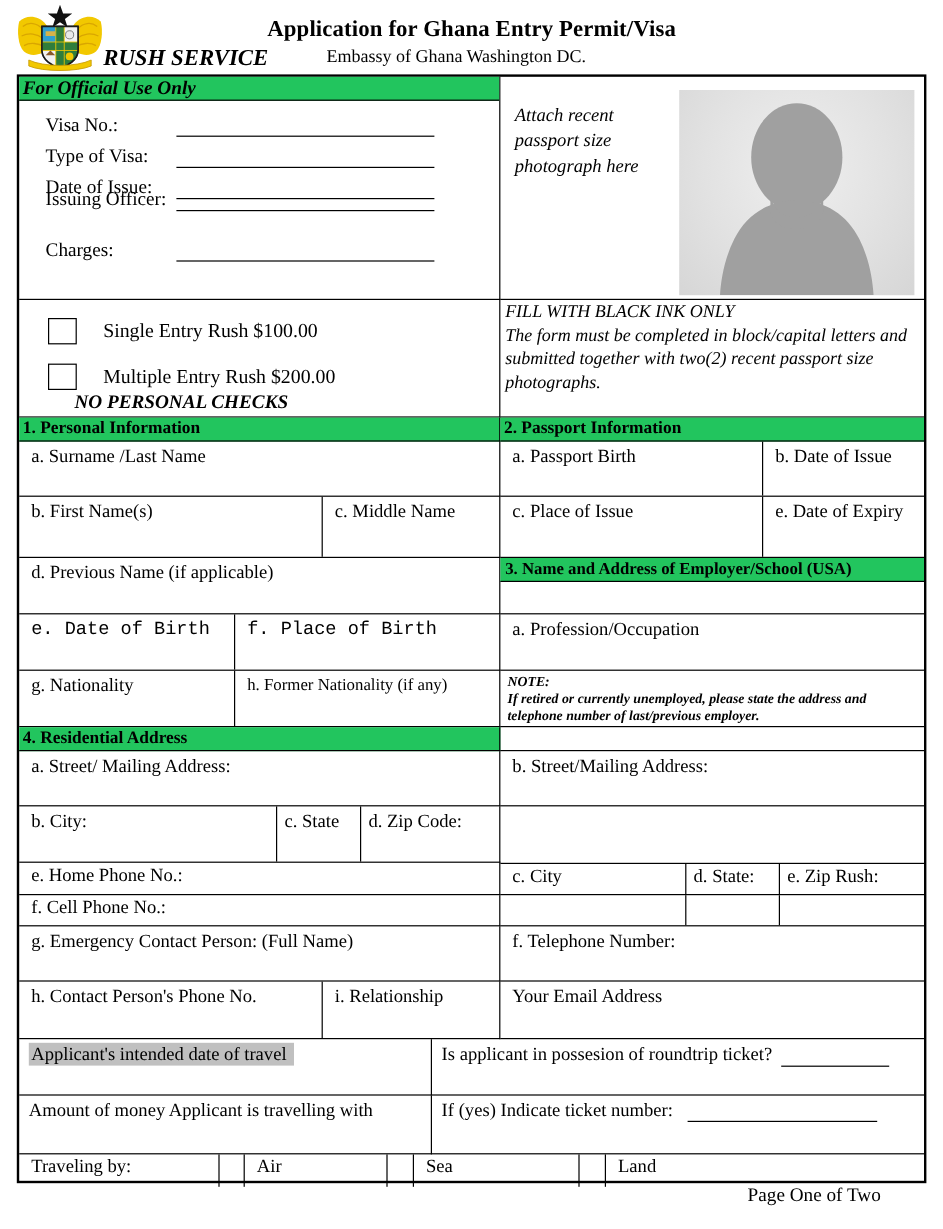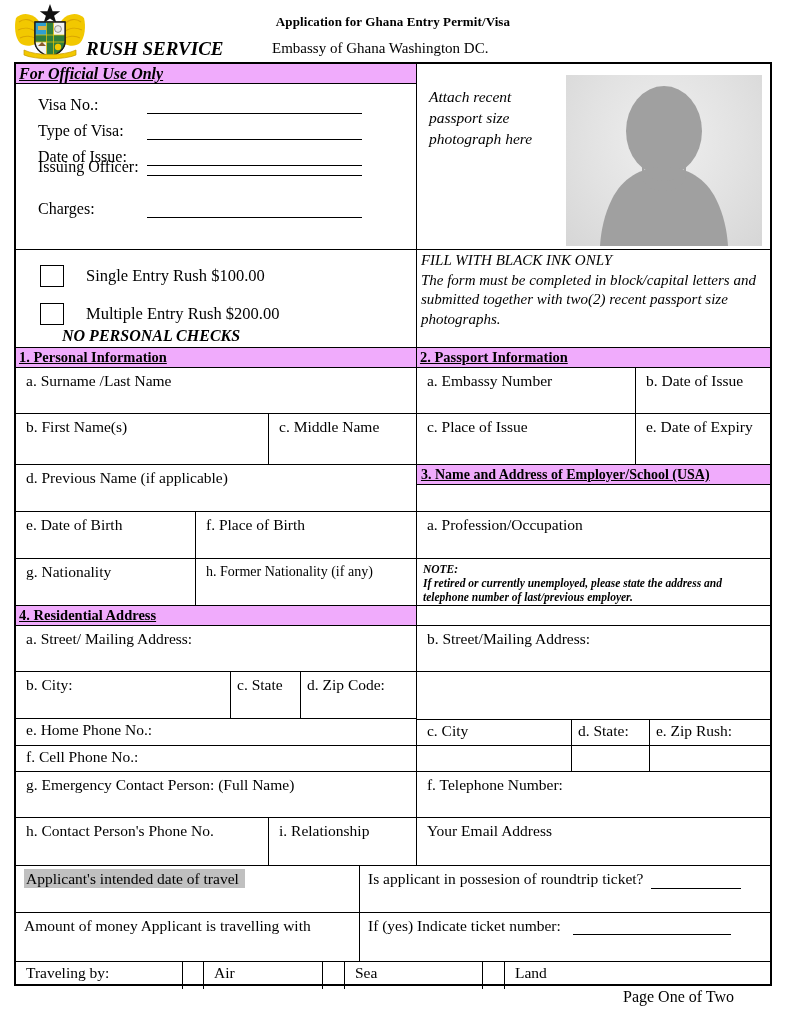--- a/index.html
+++ b/index.html
@@ -13,42 +13,42 @@
     color: #000;
     overflow: hidden;
   }
   .page { position: relative; width: 786px; height: 1024px; }
 
   
   .header { position: relative; height: 62px; }
   .crest { position: absolute; left: 12px; top: 2px; width: 76px; height: 58px; }
   .title {
     position: absolute; left: 0; right: 0; top: 14px;
-    text-align: center; font-size: 13px; font-weight: bold;
+    text-align: center; font-size: 19px; font-weight: bold;
     letter-spacing: .1px;
   }
   .rush {
     position: absolute; left: 86px; top: 38px;
     font-size: 19px; font-weight: bold; font-style: italic;
   }
   .embassy {
     position: absolute; left: 272px; top: 40px;
     font-size: 15px;
   }
 
   
   .form {
     position: absolute; left: 14px; top: 62px;
     width: 758px; height: 924px;
     border: 2px solid #000;
   }
   .row { display: flex; width: 100%; }
   .cellbox { border-bottom: 1.5px solid #000; }
   .vline { border-right: 1.5px solid #000; }
-  .gray { background: #f0abfc; text-decoration: underline; }
+  .gray { background: #22c55e; }
 
   .band {
     font-weight: bold; font-size: 14.5px;
     padding: 1px 2px 1px 3px; line-height: 17px;
   }
   .band-it { font-style: italic; font-size: 16px; }
 
   .lbl { font-size: 15.5px; padding: 3px 0 0 10px; line-height: 19px; }
   .lbl-sm { font-size: 14px; }
 
@@ -215,21 +215,21 @@
       <div class="official vline cellbox gray band">1. Personal Information</div>
       <div class="photobox cellbox gray band">2. Passport Information</div>
     </div>
 
     <div class="row">
       <div class="official vline cellbox" style="height:46px;">
         <div class="lbl">a. Surname /Last Name</div>
       </div>
       <div class="photobox cellbox" style="height:46px;display:flex;">
         <div class="vline" style="width:219px;">
-          <div class="lbl">a. Embassy Number</div>
+          <div class="lbl">a. Passport Birth</div>
         </div>
         <div style="flex:1;">
           <div class="lbl">b. Date of Issue</div>
         </div>
       </div>
     </div>
 
     <div class="row">
       <div class="official vline cellbox" style="height:51px;display:flex;">
         <div class="vline" style="width:253px;">
@@ -252,21 +252,21 @@
     <div class="row">
       <div class="official vline cellbox" style="height:47px;">
         <div class="lbl">d. Previous Name (if applicable)</div>
       </div>
       <div class="photobox cellbox" style="height:47px;">
         <div class="gray band lbl-sm" style="border-bottom:1.5px solid #000;width:353px;padding-left:4px;">3. Name and Address of Employer/School (USA)</div>
       </div>
     </div>
 
     <div class="row">
-      <div class="official vline cellbox" style="height:47px;display:flex;">
+      <div class="official vline cellbox" style="height:47px;display:flex;font-family:Liberation Mono, monospace;">
         <div class="vline" style="width:180px;">
           <div class="lbl">e. Date of Birth</div>
         </div>
         <div style="flex:1;">
           <div class="lbl">f. Place of Birth</div>
         </div>
       </div>
       <div class="photobox cellbox" style="height:47px;">
         <div class="lbl"> a. Profession/Occupation</div>
       </div>

